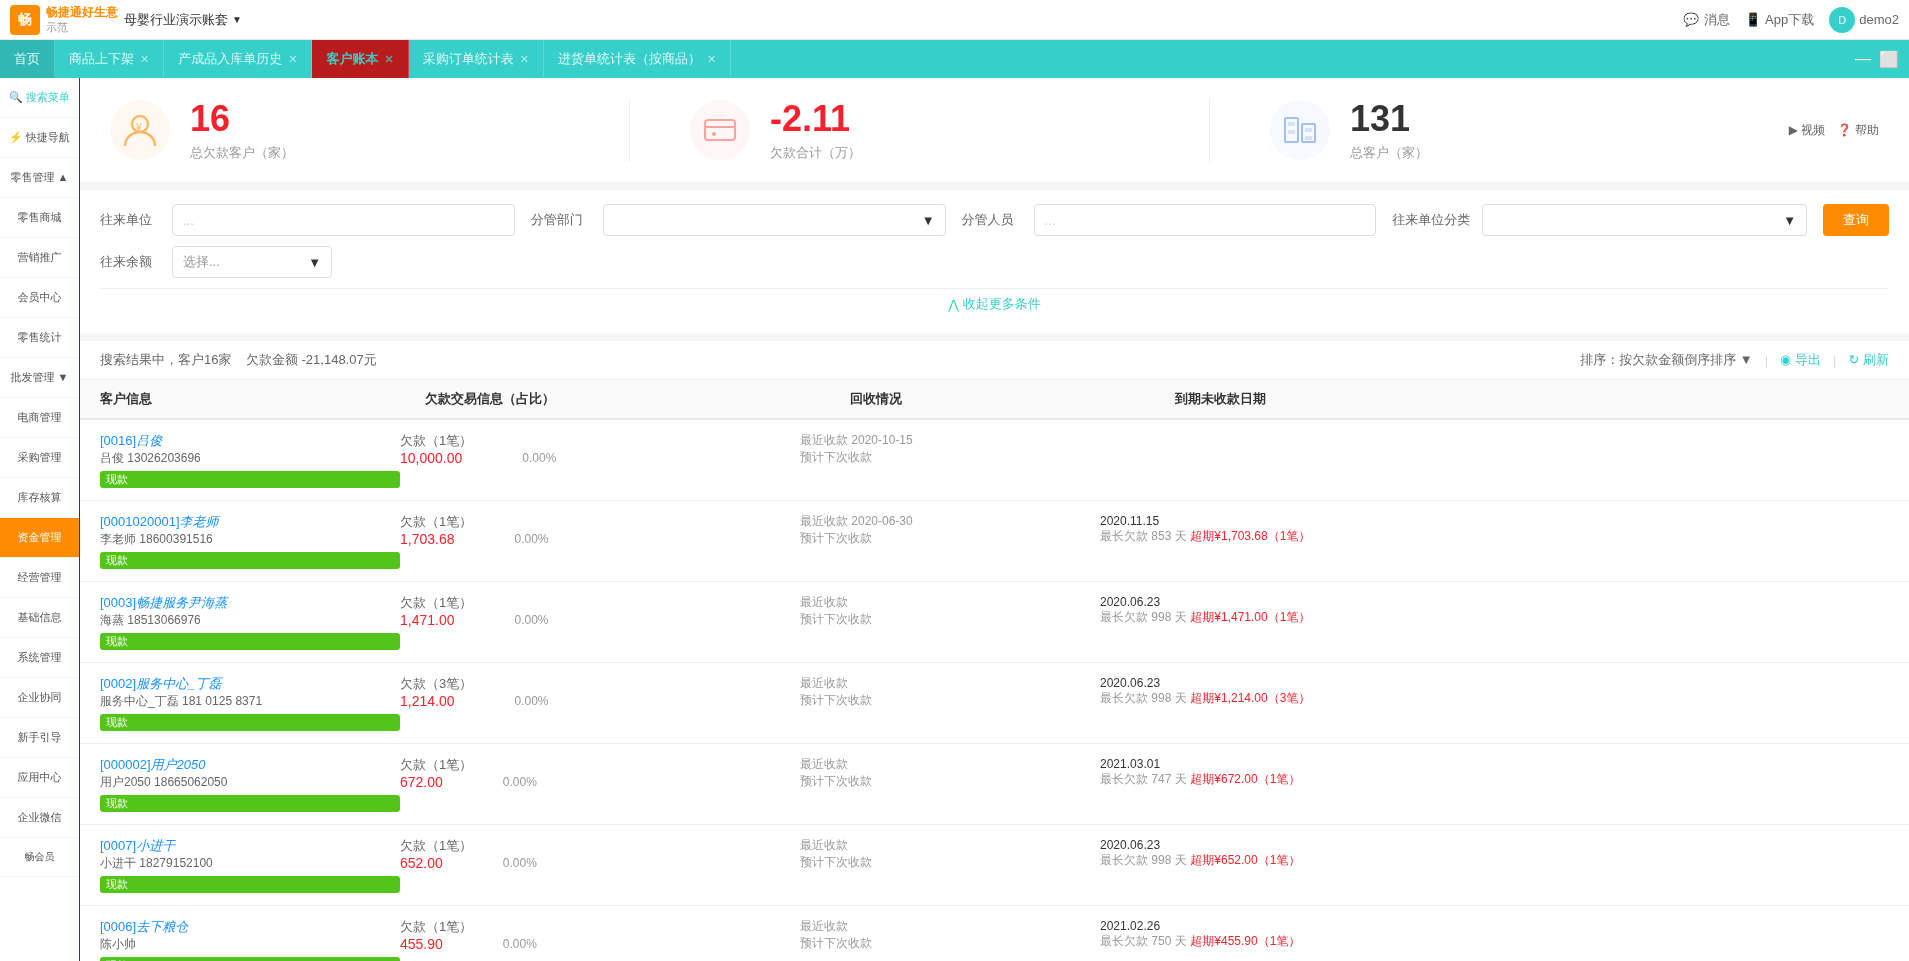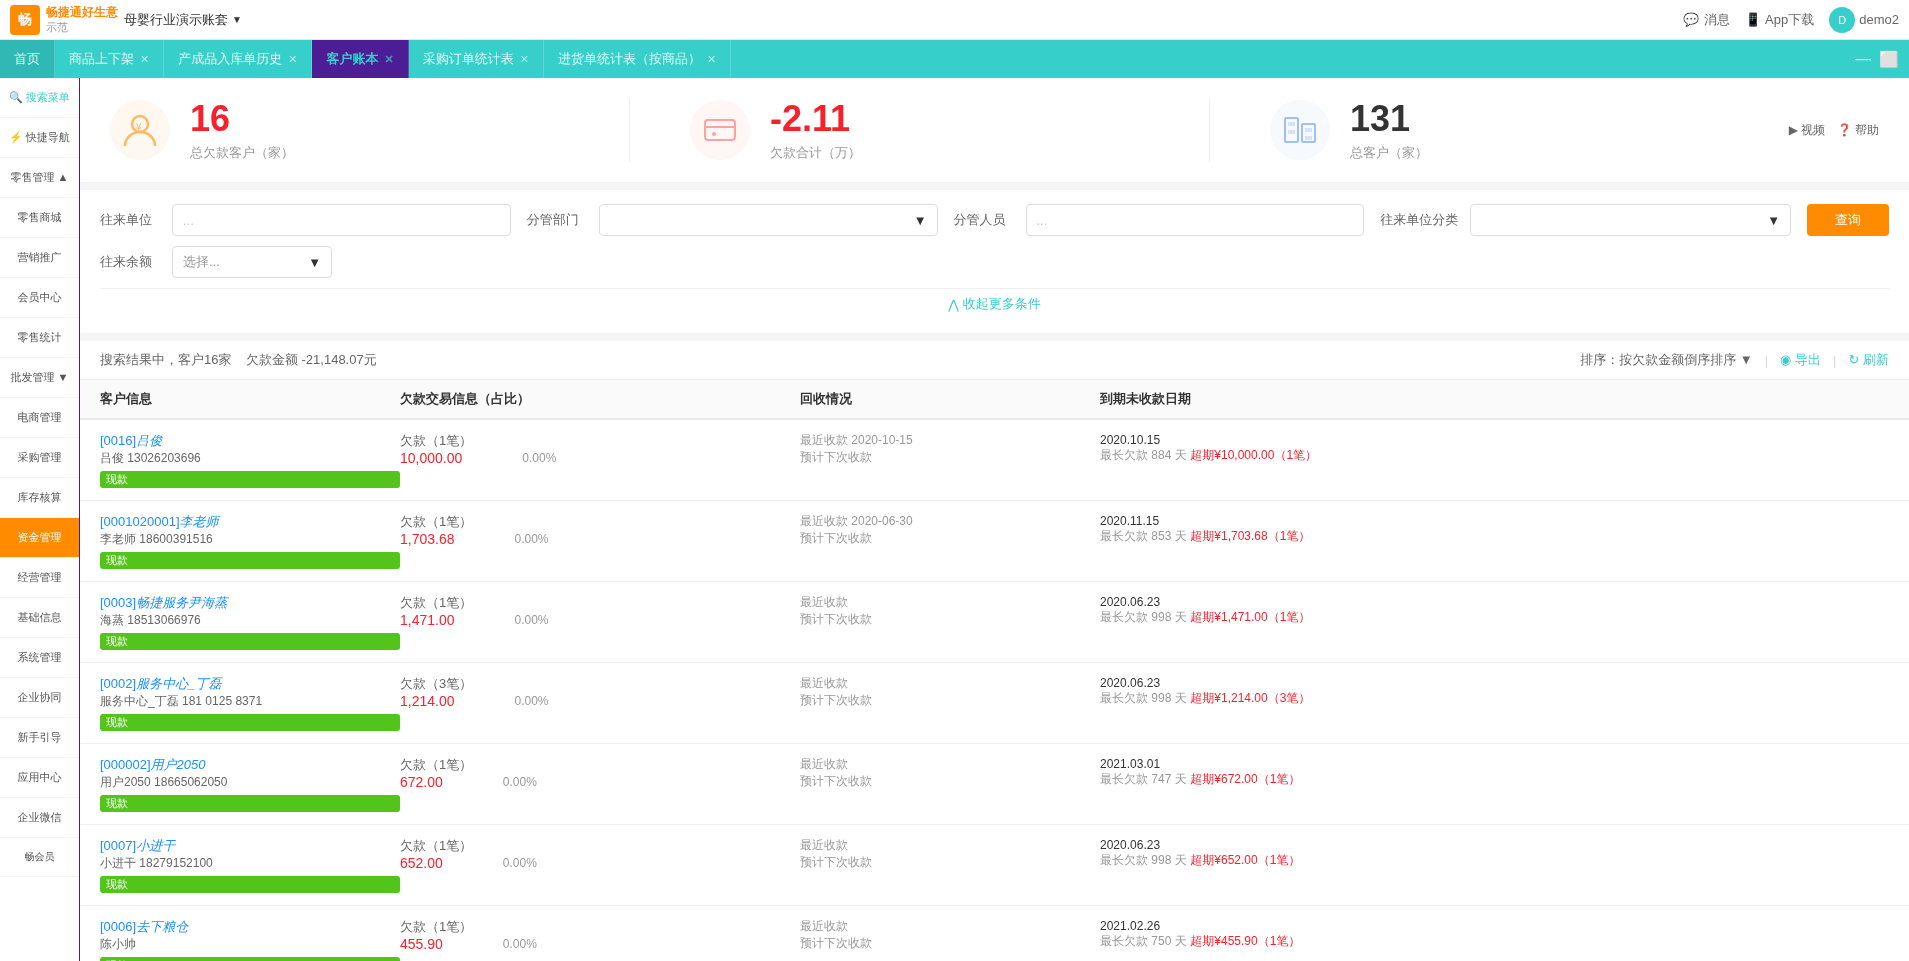--- a/index.html
+++ b/index.html
@@ -36,21 +36,21 @@
       align-items: center;
       padding: 0 14px;
       color: rgba(255,255,255,0.85);
       font-size: 13px;
       cursor: pointer;
       border-right: 1px solid rgba(255,255,255,0.2);
       white-space: nowrap;
       gap: 6px;
     }
     .tab-item:first-child { background: rgba(0,0,0,0.1); }
-    .tab-item.active { background: #4c1d95; color: #36cfc9; font-weight: bold; }
+    .tab-item.active { background: #b91c1c; color: #36cfc9; font-weight: bold; }
     .tab-item .close-btn { font-size: 11px; opacity: 0.7; }
     .tab-right { margin-left: auto; display: flex; align-items: center; gap: 8px; padding-right: 10px; color: white; font-size: 16px; cursor: pointer; }
 
     
     .main-layout { display: flex; height: calc(100vh - 78px); }
 
     
     .sidebar { width: 80px; background: #fff; border-right: 1px solid #4c1d95; display: flex; flex-direction: column; overflow-y: auto; }
     .sidebar-item { padding: 12px 6px; text-align: center; font-size: 12px; color: #555; cursor: pointer; border-bottom: 1px solid #f5f5f5; }
     .sidebar-item.active { background: #ff8c00; color: white; }
@@ -122,21 +122,21 @@
       justify-content: space-between;
       color: #333;
       background: #fff;
       cursor: pointer;
     }
     .search-btn {
       background: #ff8c00;
       color: white;
       border: none;
       border-radius: 4px;
-      padding: 6px 28px;
+      padding: 6px 20px;
       font-size: 13px;
       cursor: pointer;
       height: 32px;
     }
     .collapse-btn {
       display: flex;
       align-items: center;
       justify-content: center;
       gap: 4px;
       color: #36cfc9;
@@ -154,21 +154,21 @@
       padding: 10px 20px;
       background: #fff;
       font-size: 13px;
       color: #666;
       border-bottom: 1px solid #f0f0f0;
     }
     .results-actions { display: flex; align-items: center; gap: 12px; color: #666; font-size: 13px; }
 
     
     .data-table { width: 100%; background: #fff; }
-    .table-header { display: grid; grid-template-columns: 300px 400px 300px 1fr; background: #fafafa; border-bottom: 2px solid #e8e8e8; padding: 10px 20px; font-weight: bold; color: #333; font-size: 13px; }
+    .table-header { display: grid; grid-template-columns: 300px 400px 300px 1fr; background: #fafafa; border-bottom: 2px solid #e8e8e8; padding: 10px 20px; font-weight: bold; color: #333; font-size: 13px; gap: 25px; }
     .table-row { display: grid; grid-template-columns: 300px 400px 300px 1fr; border-bottom: 1px solid #f0f0f0; padding: 12px 20px; background: #fff; }
     .customer-name { color: #1890ff; font-size: 13px; cursor: pointer; font-style: italic; }
     .customer-id { color: #1890ff; }
     .customer-phone { color: #666; font-size: 12px; }
     .tag-xianjin { background: #52c41a; color: white; font-size: 11px; padding: 1px 6px; border-radius: 3px; display: inline-block; margin-top: 4px; }
     .debt-amount { color: #f5222d; font-size: 14px; font-weight: 500; }
     .debt-count { color: #666; font-size: 13px; }
     .debt-percent { color: #999; font-size: 12px; margin-left: 40px; }
     .overdue-link { color: #f5222d; font-size: 12px; cursor: pointer; }
     .overdue-days { color: #999; font-size: 12px; }
@@ -418,24 +418,20 @@
           </div>
         </div>
         <div class="cell-recovery">
           <div class="recovery-row">
               <span style="color:#999;font-size:12px">最近收款    2020-10-15</span>
             </div>
           <div class="recovery-row">
               <span style="color:#999;font-size:12px">预计下次收款</span>
             </div>
         </div>
-        <div class="cell-overdue">
-          <div><span class="overdue-date">2020.10.15</span></div>
-          <div><span class="overdue-days">最长欠款 884 天</span> <span class="overdue-link">超期¥10,000.00（1笔）</span></div>
-        </div>
       </div>
 
       <div class="table-row">
         <div class="cell-customer">
           <div><span class="customer-id">[0001020001]</span><span class="customer-name">李老师</span></div>
           <div class="customer-phone">李老师 18600391516</div>
           <span class="tag-xianjin">现款</span>
         </div>
         <div class="cell-debt">
           <div class="debt-row">

